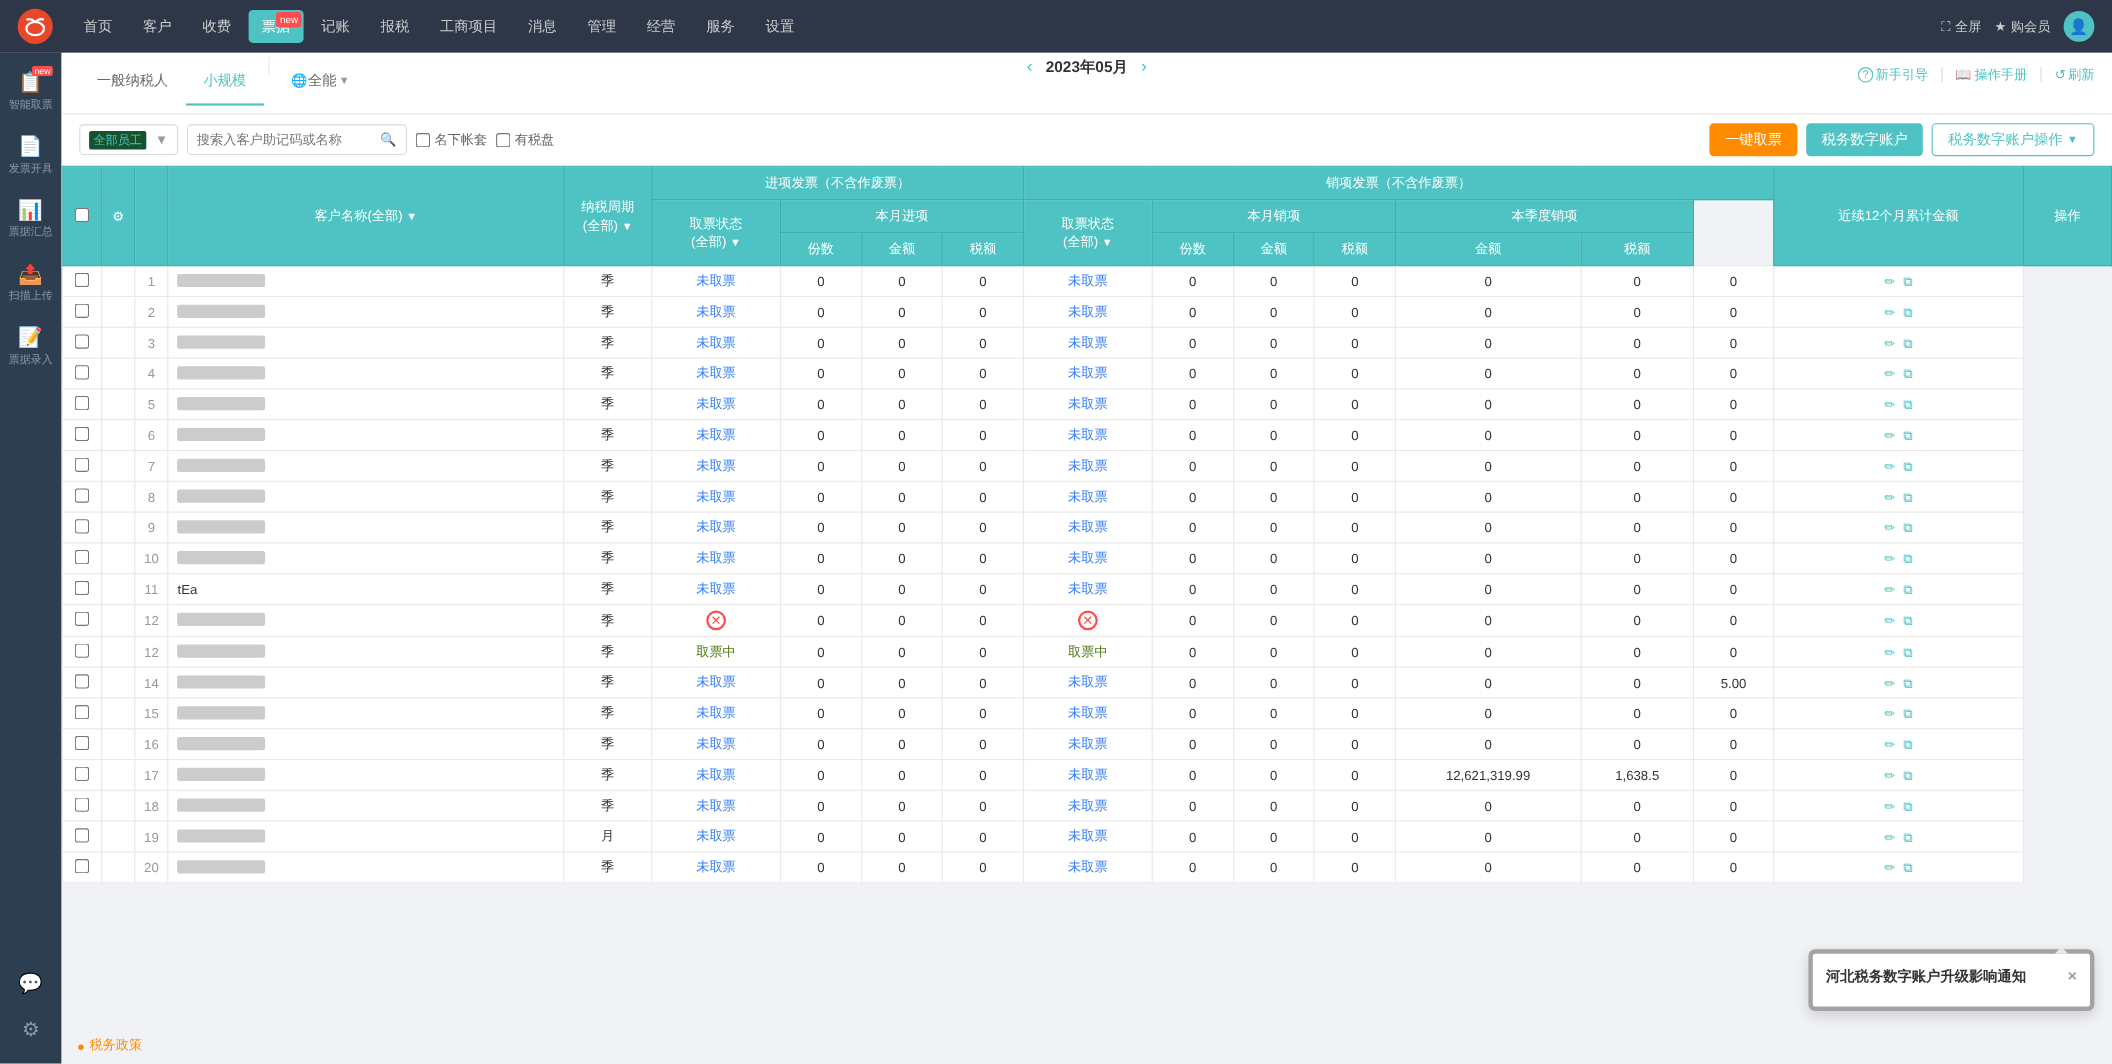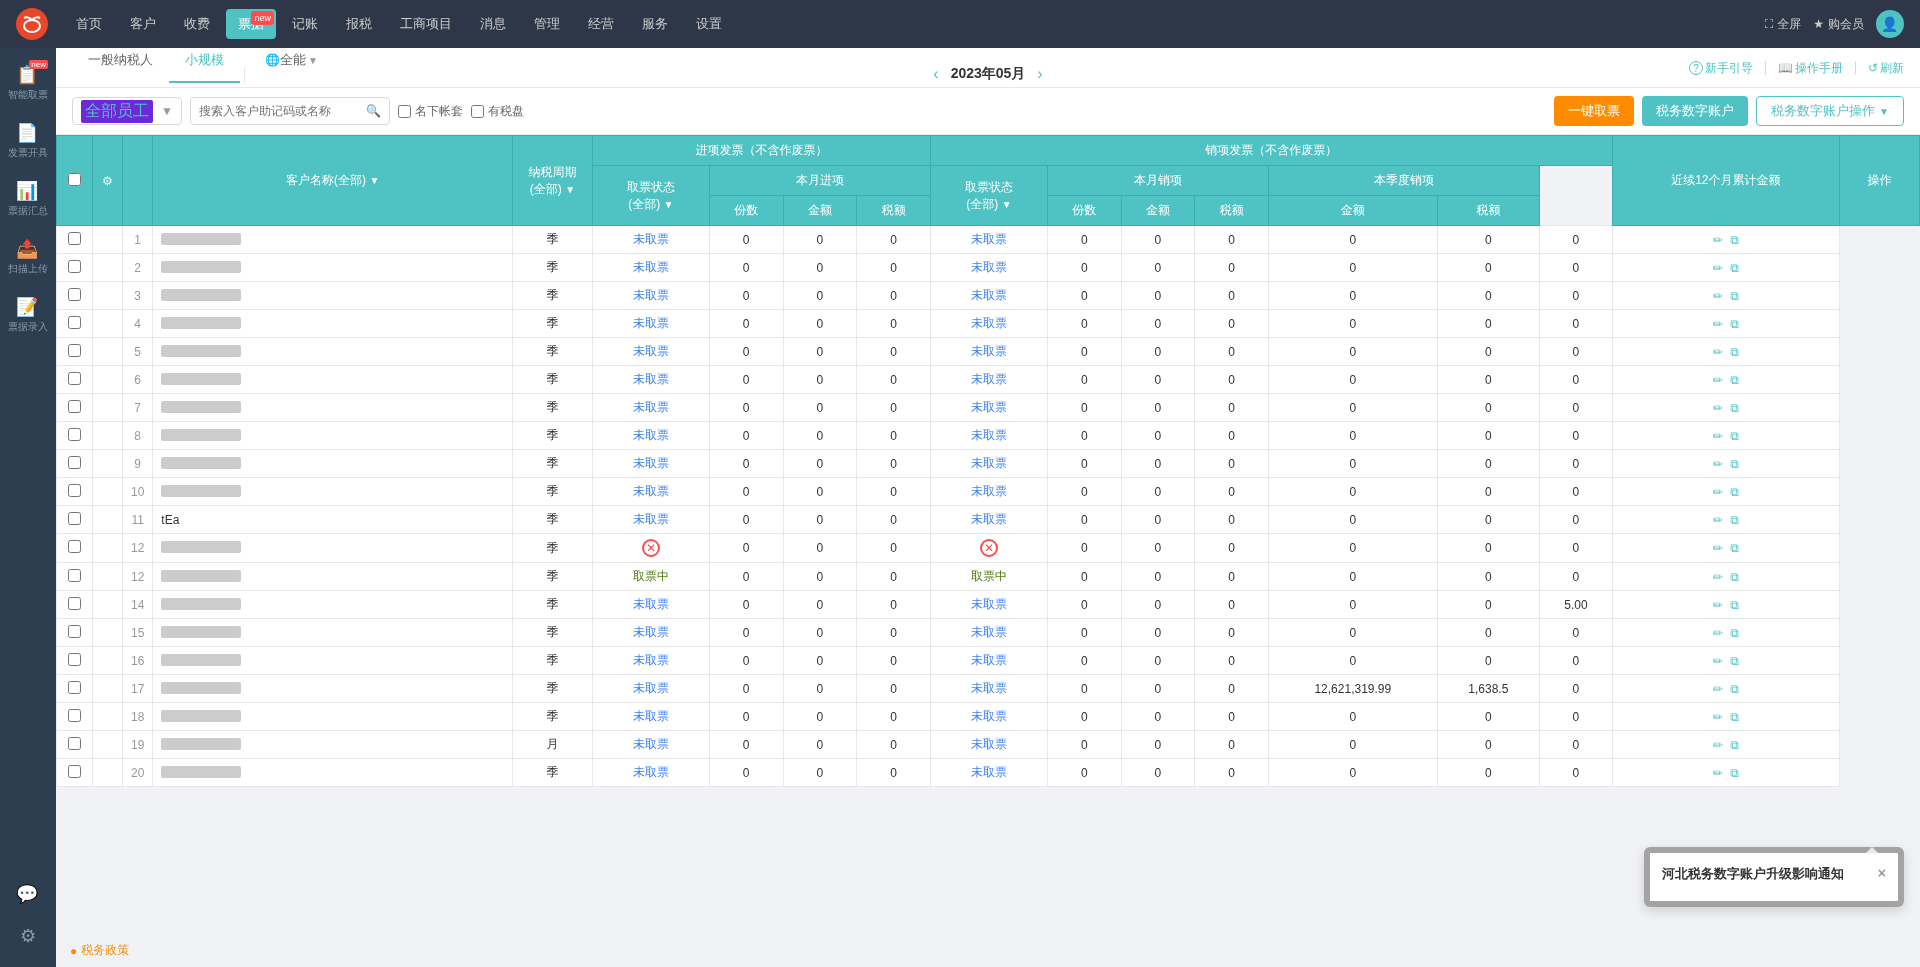--- a/index.html
+++ b/index.html
@@ -241,45 +241,45 @@
       display: inline-block;
       min-width: 80px;
       height: 12px;
     }
 
     
     .sub-tab-bar {
       background: #fff;
       padding: 4px 16px;
       display: flex;
-      align-items: flex-end;
+      align-items: flex-start;
       border-bottom: 1px solid #e8e8e8;
-      height: 40px;
+      height: 56px;
       position: relative;
     }
 
     
     .table-footer {
       background: #fff;
       padding: 6px 16px;
       border-top: 1px solid #e8e8e8;
       font-size: 12px;
       color: #666;
       display: flex;
       align-items: center;
     }
 
     
     .notification-popup {
       position: fixed;
       right: 16px;
-      bottom: 60px;
+      bottom: 48px;
       width: 260px;
       background: #fff;
-      border: 6px solid #a3a3a3;
+      border: 4px solid #a3a3a3;
       border-radius: 6px;
       box-shadow: 0 4px 12px rgba(0,0,0,0.15);
       padding: 12px;
       font-size: 12px;
       z-index: 100;
     }
     .notification-title {
       font-weight: bold;
       color: #333;
       margin-bottom: 6px;
@@ -445,21 +445,21 @@
         <div class="divider-v"></div>
         <div class="top-right-link">
           <span>↺</span>
           <span>刷新</span>
         </div>
       </div>
     </div>
 
     <div class="toolbar">
       <div class="toolbar-select">
-        <span style="background:#6d28d9;color:#4fc3c3;padding:1px 4px;border-radius:2px;margin-right:4px;font-size:16px;">全部员工</span>
+        <span style="background:#14532d;color:#4fc3c3;padding:1px 4px;border-radius:2px;margin-right:4px;font-size:11px;">全部员工</span>
         <span class="chevron">▼</span>
       </div>
       <div class="search-box">
         <input type="text" placeholder="搜索入客户助记码或名称" style="">
         <span class="search-icon">🔍</span>
       </div>
       <label class="checkbox-label">
         <input type="checkbox" style="">
         <span>名下帐套</span>
       </label>

